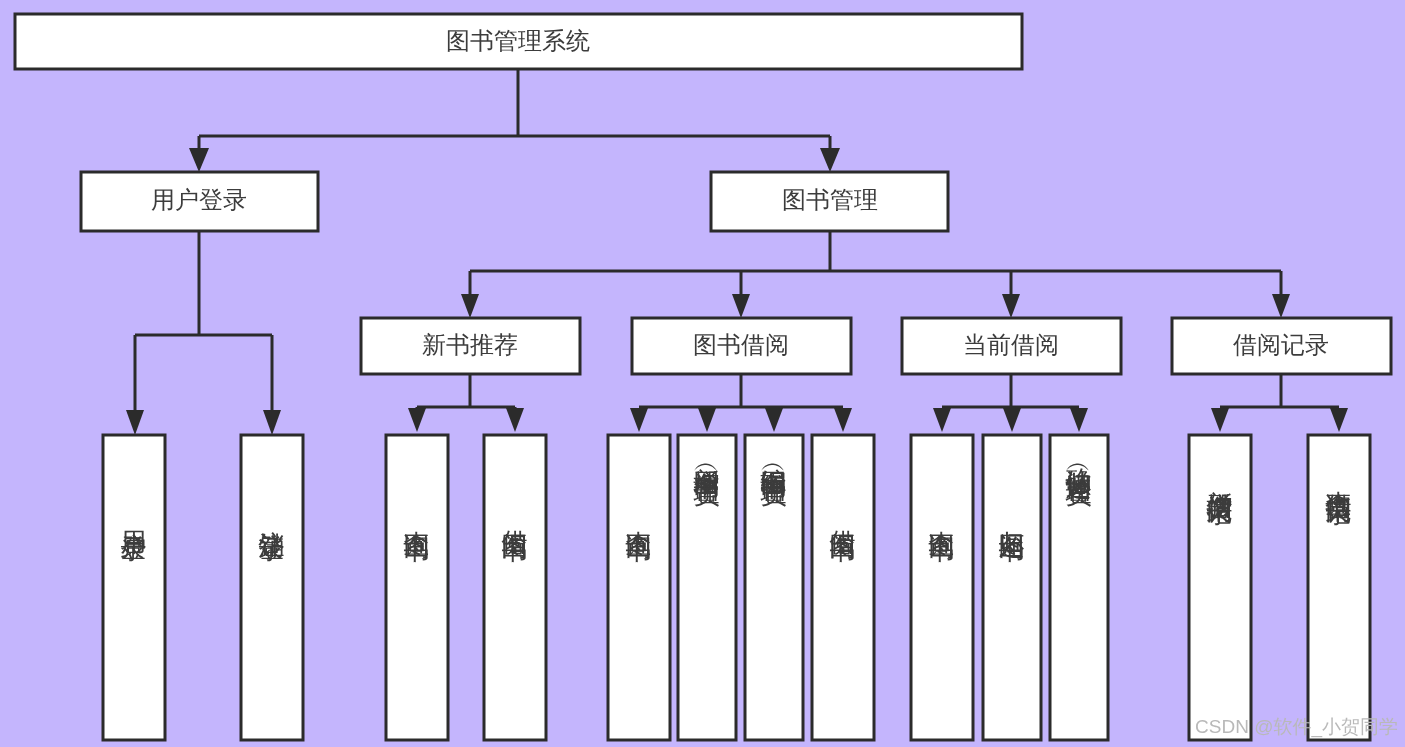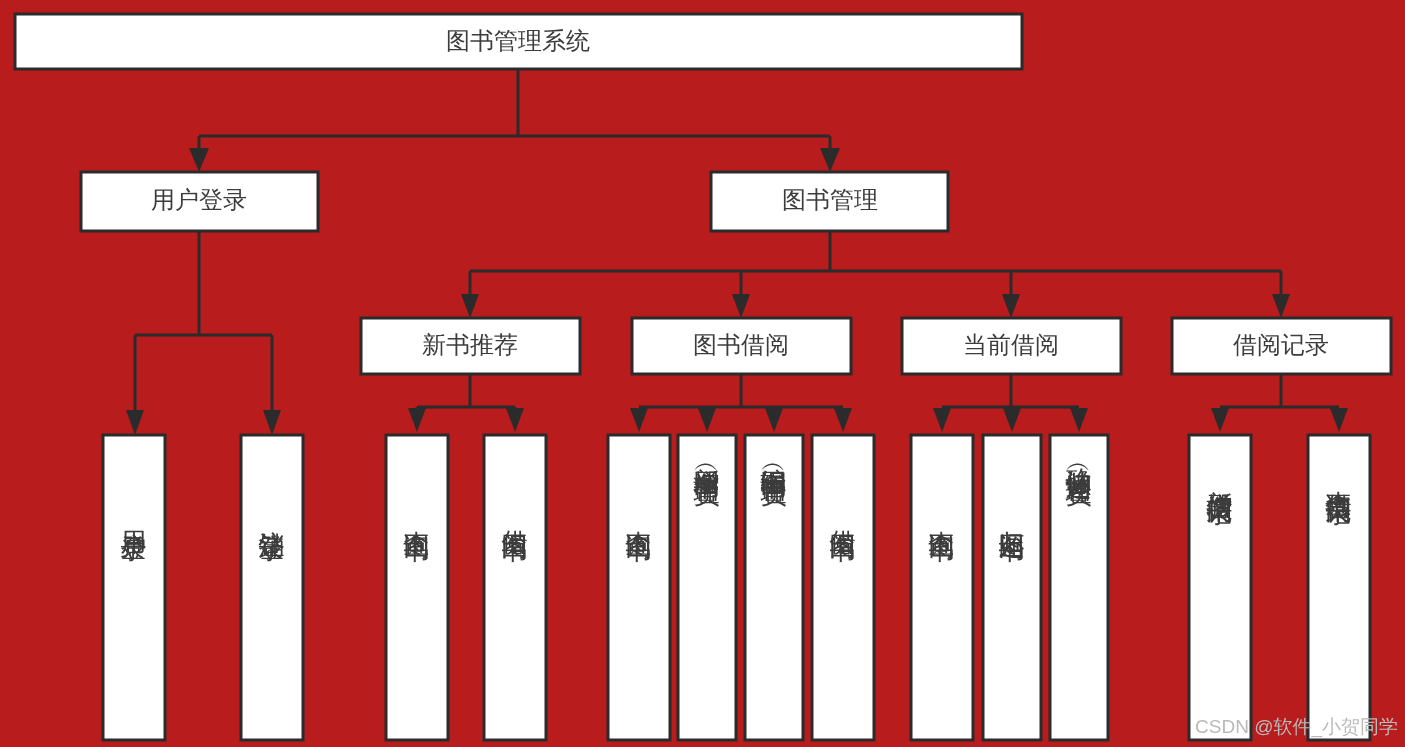--- a/index.html
+++ b/index.html
@@ -8,21 +8,21 @@
     padding: 0;
     background: #ffffff;
   }
   body {
     font-family: "Liberation Sans", "DejaVu Sans", sans-serif;
   }
   #diagram-root {
     position: relative;
     width: 1405px;
     height: 747px;
-    background: #b91c1c;
+    background: #c4b5fd;
     overflow: hidden;
   }
   svg.diagram-canvas {
     position: absolute;
     left: 0;
     top: 0;
     width: 1405px;
     height: 747px;
   }
   .node-box {

